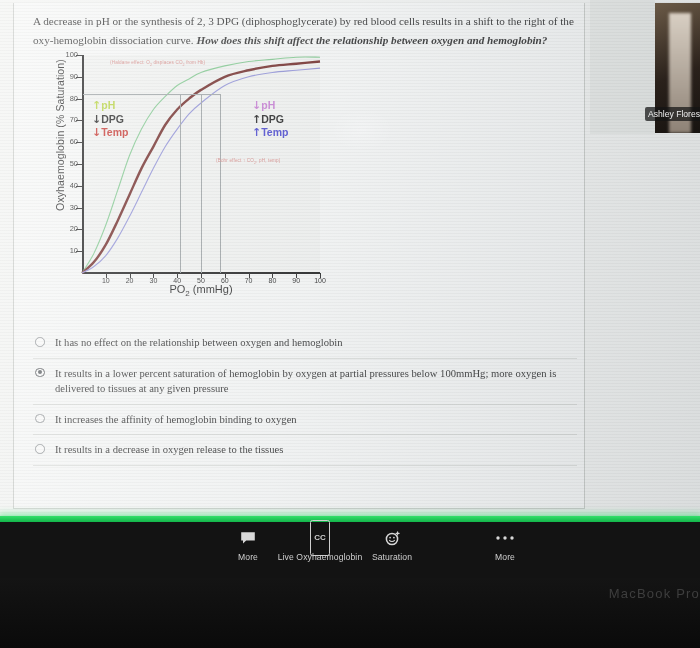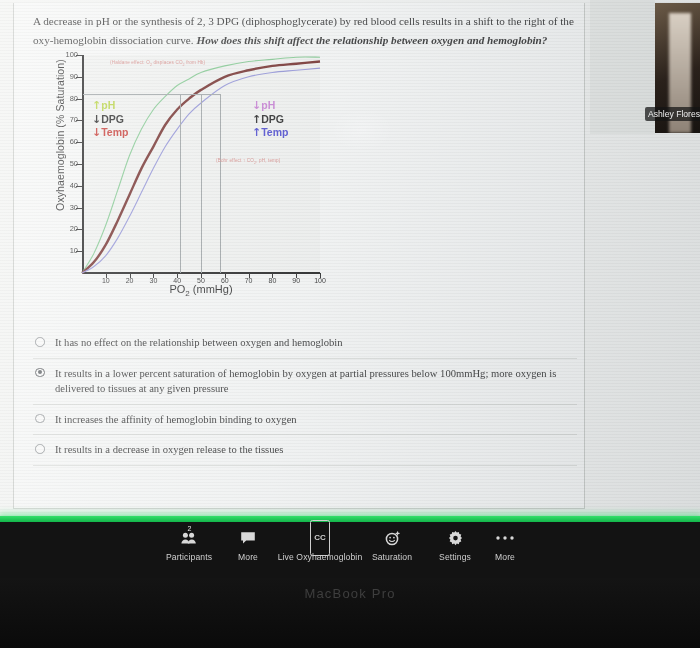--- a/index.html
+++ b/index.html
@@ -82,21 +82,21 @@
   .tb .ic{height:22px;display:flex;align-items:center;justify-content:center;}
   .tb .lb{font-size:8.6px;margin-top:3px;color:#cfcfcf;letter-spacing:.1px;}
   .ccbox{border:1.4px solid #cfcfcf;border-radius:2.5px;padding:12px 3px;
          font-size:8px;font-weight:700;color:#cfcfcf;line-height:10px;
          font-family:"Liberation Sans",sans-serif;}
   .badge{position:absolute;font-size:7px;color:#e8e8e8;margin-left:1px;top:-2px;}
 
   
   #bezel{position:absolute;left:0;top:578px;width:700px;height:70px;
          background:linear-gradient(180deg,#141414,#0a0a0a);}
-  #mbp{position:absolute;left:0;top:586px;width:700px;text-align:center;
+  #mbp{position:absolute;left:0;top:586px;width:700px;text-align:right;
        font-family:"Liberation Sans",sans-serif;font-size:13px;color:#3e3e3e;
        letter-spacing:1.2px;}
 
   
   #video{position:absolute;left:655px;top:3px;width:45px;height:130px;
          background:linear-gradient(160deg,#6b5a47,#2a211b 55%,#171310);overflow:hidden;}
   #vfig{position:absolute;left:14px;top:10px;width:22px;height:120px;
         background:linear-gradient(180deg,#d8cfc3,#8d8175);filter:blur(1.4px);}
   #vname{position:absolute;left:645px;top:107px;height:14px;
          background:rgba(20,20,20,.72);color:#f0f0f0;
@@ -229,32 +229,20 @@
   </div>
 
   <div id="video">
     <div id="vfig"></div>
   </div>
   <div id="vname">Ashley Flores</div>
 
   <div id="greenbar"></div>
 
   <div id="toolbar">
-      <div class="tb" style="left: 143px;">
-        <div class="ic" style="position: relative;">
-          <svg width="17" height="12" viewBox="0 0 17 12">
-            <circle cx="4.4" cy="3.3" r="2.5" fill="#d8d8d8"></circle>
-            <circle cx="10.6" cy="3.3" r="2.5" fill="#d8d8d8"></circle>
-            <path d="M0.4 11.6c0-2.6 1.8-4.2 4-4.2s4 1.6 4 4.2z" fill="#d8d8d8"></path>
-            <path d="M6.8 11.6c0-2.6 1.8-4.2 4-4.2s4 1.6 4 4.2z" fill="#d8d8d8"></path>
-          </svg>
-          <span class="badge">2</span>
-        </div>
-        <div class="lb">Participants</div>
-      </div>
       <div class="tb" style="left: 202px;">
         <div class="ic">
           <svg width="16" height="14" viewBox="0 0 16 14">
             <path d="M1.2 1.2h13.6v8.4H6.2L3 12.6V9.6H1.2z" fill="#d8d8d8"></path>
           </svg>
         </div>
         <div class="lb">More</div>
       </div>
       <div class="tb" style="left: 274px;">
         <div class="ic">
@@ -267,29 +255,20 @@
           <svg width="15" height="15" viewBox="0 0 15 15">
             <circle cx="7" cy="8" r="5.6" fill="none" stroke="#d8d8d8" stroke-width="1.5"></circle>
             <circle cx="5.1" cy="6.6" r=".85" fill="#d8d8d8"></circle>
             <circle cx="8.9" cy="6.6" r=".85" fill="#d8d8d8"></circle>
             <path d="M4.6 9.5c.9 1.3 3.9 1.3 4.8 0" fill="none" stroke="#d8d8d8" stroke-width="1.2" stroke-linecap="round"></path>
             <path d="M12.6.9v3M11.1 2.4h3" stroke="#d8d8d8" stroke-width="1.1" stroke-linecap="round"></path>
           </svg>
         </div>
         <div class="lb">Saturation</div>
       </div>
-      <div class="tb" style="left: 409px;">
-        <div class="ic">
-          <svg width="15" height="15" viewBox="0 0 15 15">
-            <path d="M7.5 0l1.3 1.6 2-.6.5 2 2 .6-.7 2 1.4 1.5-1.4 1.5.7 2-2 .6-.5 2-2-.6-1.3 1.6-1.3-1.6-2 .6-.5-2-2-.6.7-2L1 7.1l1.4-1.5-.7-2 2-.6.5-2 2 .6z" fill="#d8d8d8"></path>
-            <circle cx="7.5" cy="7.1" r="2.3" fill="#131313"></circle>
-          </svg>
-        </div>
-        <div class="lb">Settings</div>
-      </div>
       <div class="tb" style="left: 459px;">
         <div class="ic">
           <svg width="20" height="6" viewBox="0 0 20 6">
             <circle cx="3" cy="3" r="1.7" fill="#d8d8d8"></circle>
             <circle cx="10" cy="3" r="1.7" fill="#d8d8d8"></circle>
             <circle cx="17" cy="3" r="1.7" fill="#d8d8d8"></circle>
           </svg>
         </div>
         <div class="lb">More</div>
       </div>

